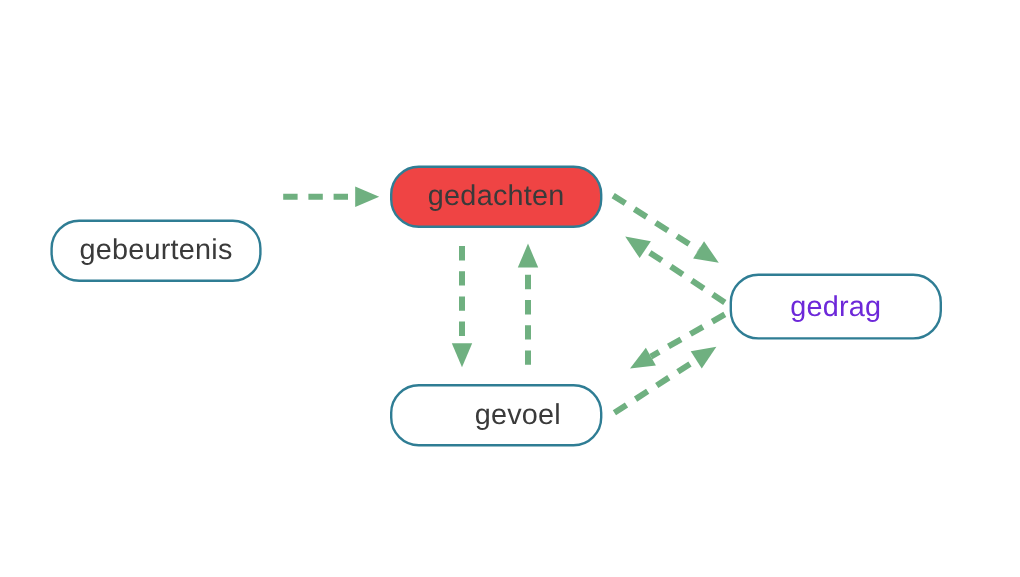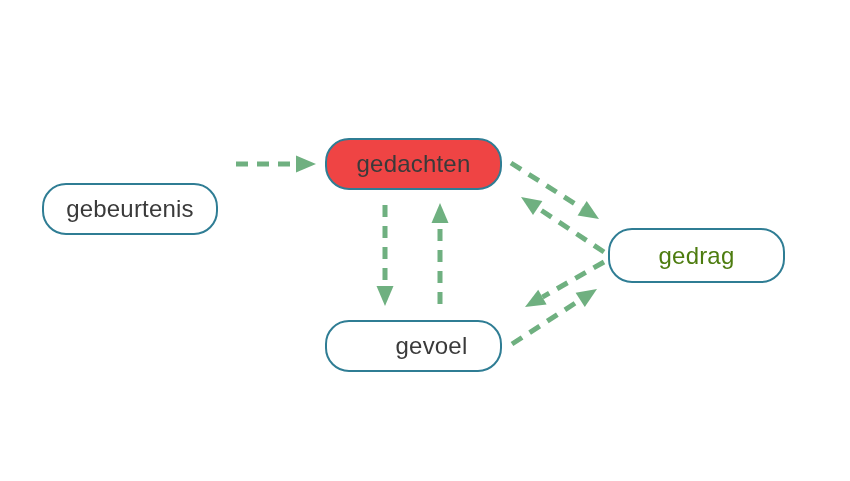--- a/index.html
+++ b/index.html
@@ -80,15 +80,15 @@
 
   <div class="node" id="node-1" style="left: 325px; top: 138px; width: 177px; height: 52px; border-color: rgb(47, 125, 148); background: #ef4444;">
     <span class="node-label" style="color: rgb(58, 58, 58);">gedachten</span>
   </div>
 
   <div class="node" id="node-2" style="left: 325px; top: 320px; width: 177px; height: 52px; border-color: rgb(47, 125, 148); background: rgb(255, 255, 255);">
     <span class="node-label" style="color: rgb(58, 58, 58); margin-left: 36px;">gevoel</span>
   </div>
 
   <div class="node" id="node-3" style="left: 608px; top: 228px; width: 177px; height: 55px; border-color: rgb(47, 125, 148); background: rgb(255, 255, 255);">
-    <span class="node-label" style="color: #4d7c0f;">gedrag</span>
+    <span class="node-label" style="color: #6d28d9;">gedrag</span>
   </div>
 </div>
 
 </body></html>

